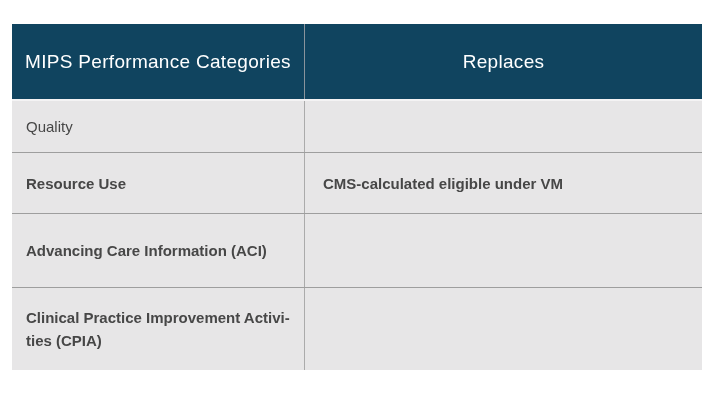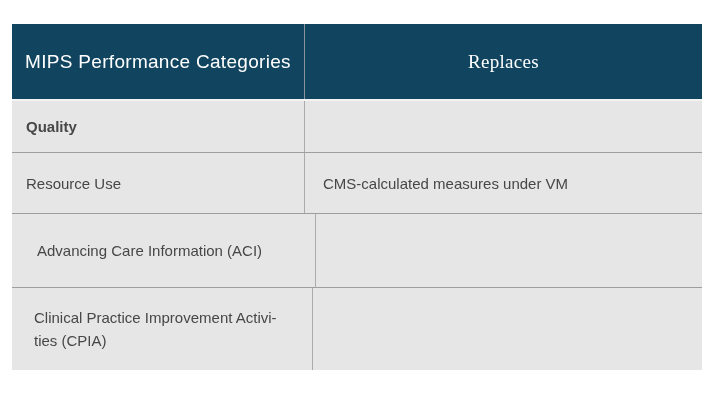--- a/index.html
+++ b/index.html
@@ -30,38 +30,38 @@
     font-size: 19px;
     letter-spacing: 0.3px;
     box-sizing: border-box;
   }
   .header-cell.col1 {
     width: 293px;
     border-right: 1px solid #8a949c;
   }
   .header-cell.col2 {
     width: 397px;
-    font-family: Liberation Serif, serif;
   }
   .header-gap {
     height: 2px;
     background: #f4f3f4;
   }
   .body-row {
     display: flex;
     background: var(--row-bg, #e7e6e7);
     box-sizing: border-box;
   }
   .body-row + .body-row {
     border-top: 1px solid var(--border, #9e9e9e);
+    font-weight: bold;
   }
-  .row-1 { height: 51px; font-weight: bold; }
+  .row-1 { height: 51px; }
   .row-2 { height: 61px; }
-  .row-3 { height: 74px; padding-left: 11px; }
-  .row-4 { height: 83px; padding-left: 8px; }
+  .row-3 { height: 74px; }
+  .row-4 { height: 83px; }
   .body-cell {
     display: flex;
     align-items: center;
     box-sizing: border-box;
     color: var(--body-text, #474747);
     font-size: 15px;
     line-height: 23px;
     white-space: pre-line;
   }
   .body-cell.col1 {
@@ -87,21 +87,21 @@
   </div>
 
   <div class="header-gap"></div>
 
   <div class="body-row row-1">
     <div class="body-cell col1">Quality</div>
   </div>
 
   <div class="body-row row-2">
     <div class="body-cell col1">Resource Use</div>
-    <div class="body-cell col2">CMS-calculated measures under VM</div>
+    <div class="body-cell col2">CMS-calculated eligible under VM</div>
   </div>
 
   <div class="body-row row-3">
     <div class="body-cell col1">Advancing Care Information (ACI)</div>
   </div>
 
   <div class="body-row row-4">
     <div class="body-cell col1">Clinical Practice Improvement Activi-
 ties (CPIA)</div>
   </div>

